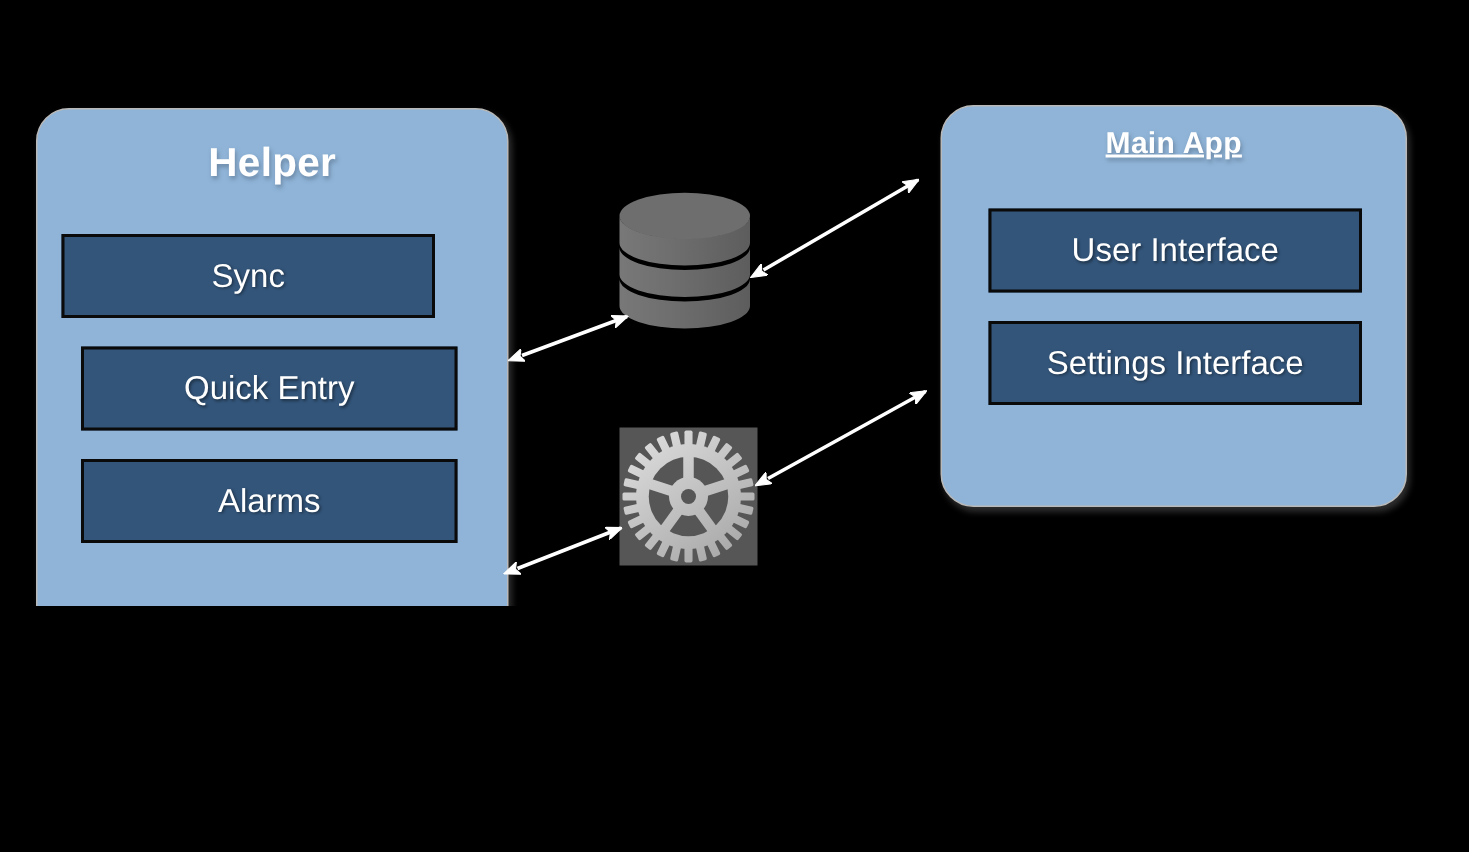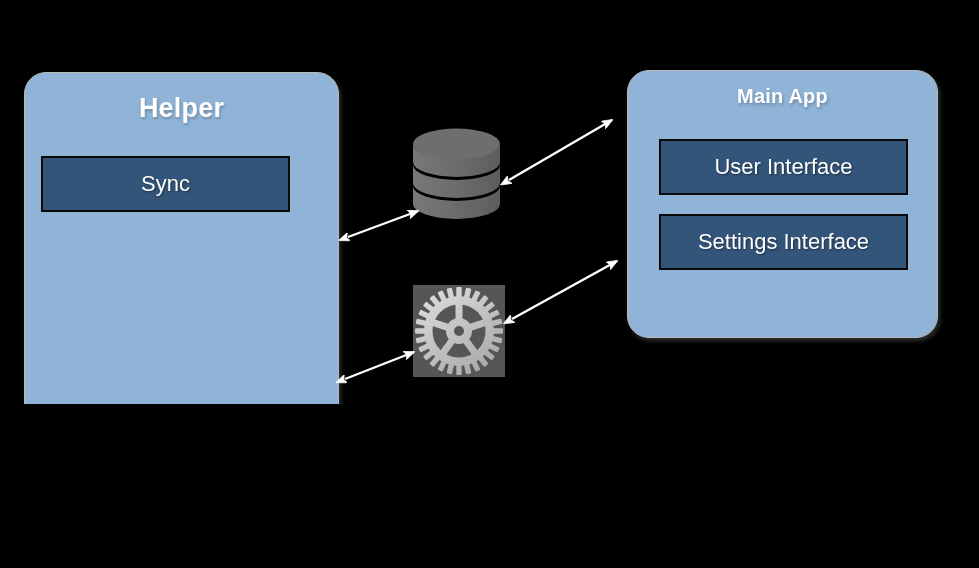--- a/index.html
+++ b/index.html
@@ -34,21 +34,21 @@
     color: #ffffff;
     font-size: 25px;
     font-weight: bold;
     letter-spacing: 0.2px;
     text-shadow: 1px 2px 3px rgba(80,100,125,0.55);
     white-space: nowrap;
   }
   #panel-helper { left: 24px;  top: 72px;  width: 315px; height: 458px; }
   #panel-helper .panel-title { top: 20px; font-size: 27px; }
   #panel-mainapp { left: 627px; top: 70px;  width: 311px; height: 268px; }
-  #panel-mainapp .panel-title { top: 14px; font-size: 20px; }
+  #panel-mainapp .panel-title { top: 14px; font-size: 20px; text-decoration: underline; }
 
   
   .compbox {
     position: absolute;
     background: #33557a;
     border: 2px solid #0a0a0a;
     box-sizing: border-box;
     display: flex;
     align-items: center;
     justify-content: center;
@@ -95,20 +95,26 @@
 <body>
 
 <div id="canvas">
 
   <div class="panel" id="panel-helper">
     <div class="panel-title">Helper</div>
   </div>
 
   <div class="compbox" id="box-sync">
     <span>Sync</span>
+  </div>
+  <div class="compbox" id="box-quick-entry">
+    <span>Quick Entry</span>
+  </div>
+  <div class="compbox" id="box-alarms">
+    <span>Alarms</span>
   </div>
 
   <div class="panel" id="panel-mainapp">
     <div class="panel-title">Main App</div>
   </div>
 
   <div class="compbox" id="box-settings-interface">
     <span>Settings Interface</span>
   </div>
   <div class="compbox" id="box-user-interface">

